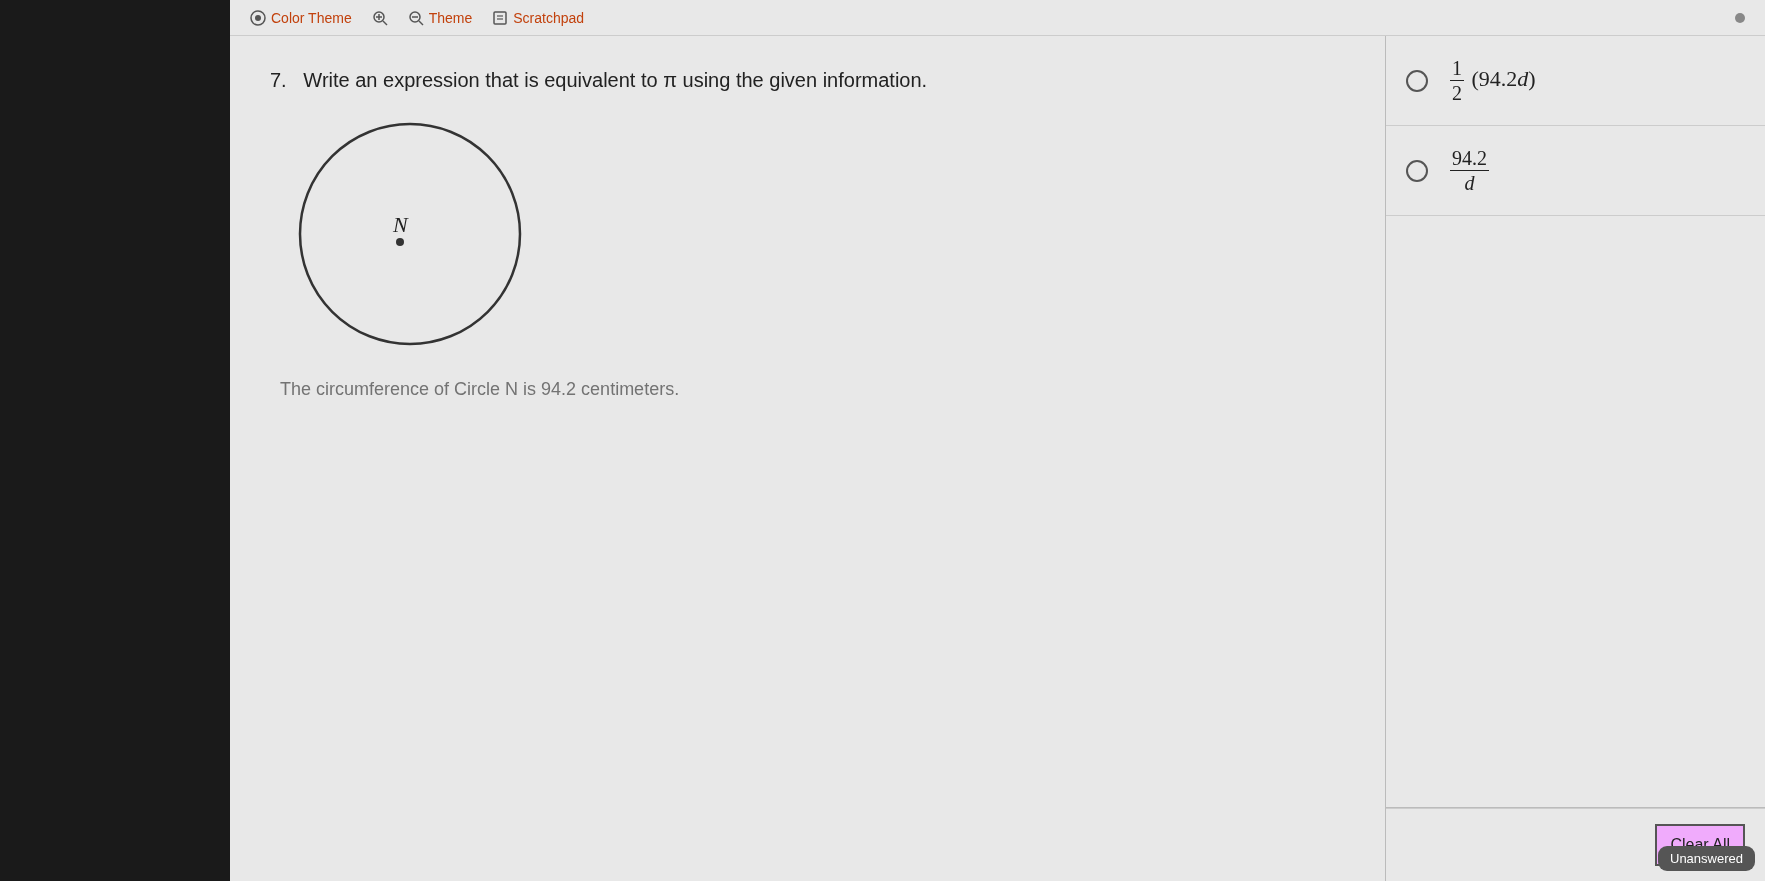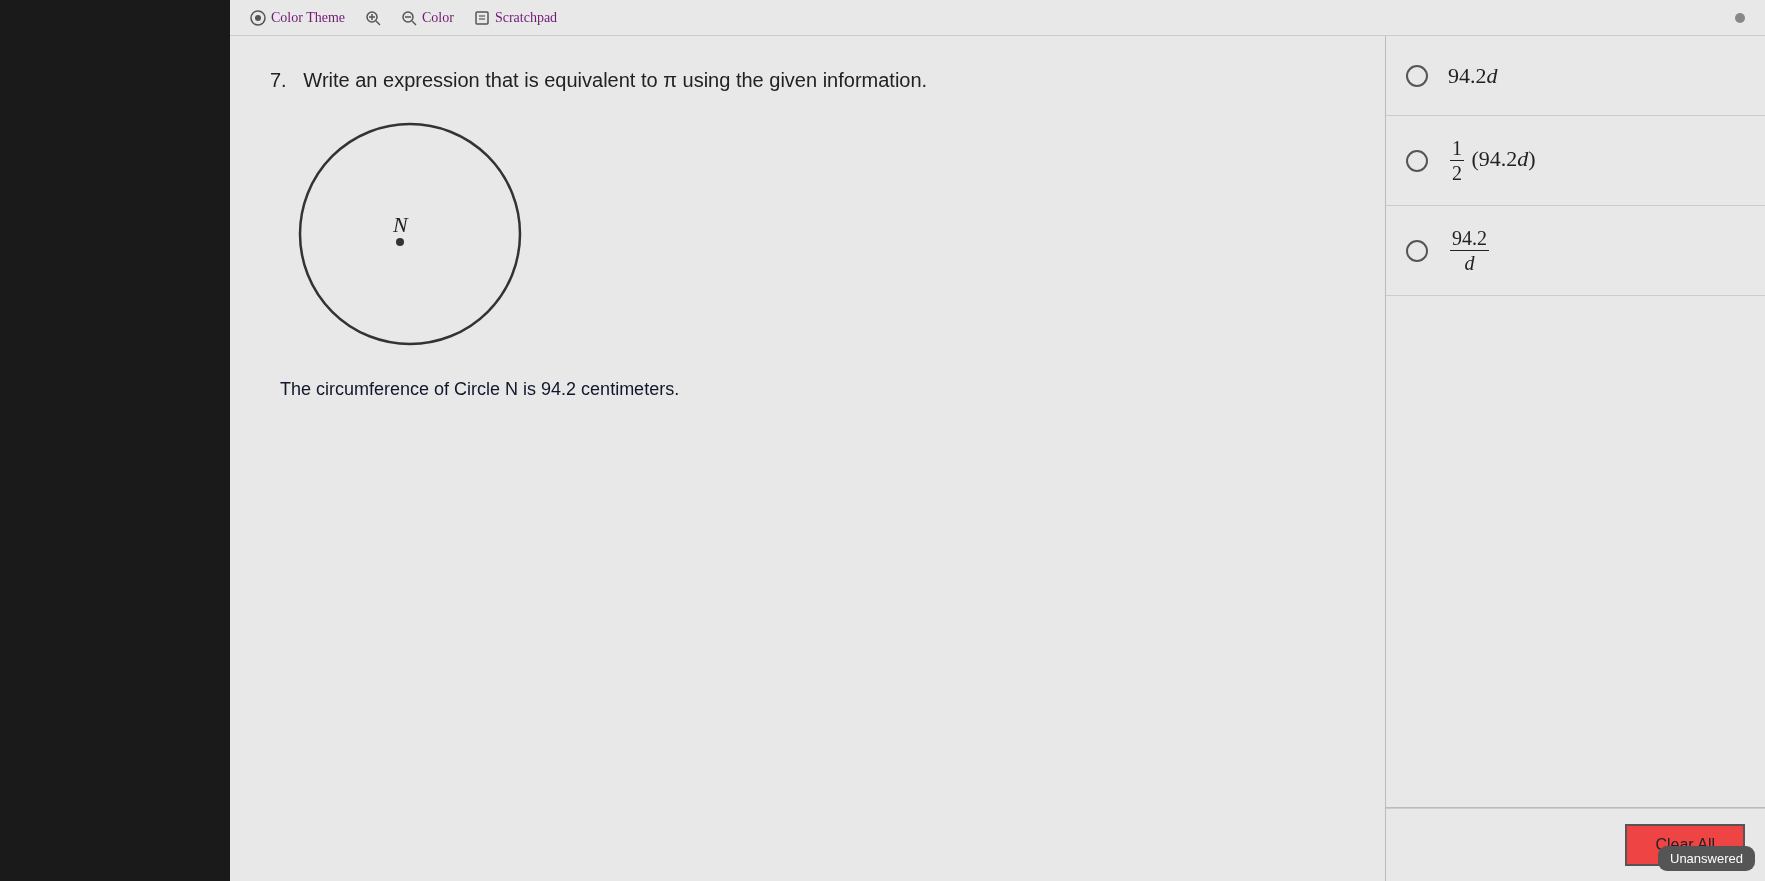--- a/index.html
+++ b/index.html
@@ -40,23 +40,23 @@
       border-bottom: 1px solid #ccc;
       gap: 20px;
       height: 36px;
     }
 
     .toolbar-item {
       display: flex;
       align-items: center;
       gap: 5px;
       font-size: 14px;
-      color: #701a75;
+      color: #c2410c;
       cursor: pointer;
-      font-family: Liberation Serif, serif;
+      font-family: Liberation Sans, sans-serif;
     }
 
     .toolbar-item svg {
       width: 16px;
       height: 16px;
     }
 
     .toolbar-dot {
       width: 10px;
       height: 10px;
@@ -68,21 +68,21 @@
     .question-number-text {
       font-size: 20px;
       font-family: Arial, sans-serif;
       color: #222;
       margin-bottom: 6px;
       line-height: 1.4;
     }
 
     .circle-label-text {
       font-size: 18px;
-      color: #0f172a;
+      color: #737373;
       font-family: Arial, sans-serif;
       margin-left: 10px;
     }
 
     .answer-option {
       display: flex;
       align-items: center;
       padding: 20px 20px;
       border-bottom: 1px solid #ccc;
       background: #e8e8e8;
@@ -129,23 +129,23 @@
     
     .clear-all-area {
       display: flex;
       justify-content: flex-end;
       padding: 15px 20px;
       border-top: 1px solid #ccc;
       background: #e8e8e8;
     }
 
     .clear-all-btn {
-      padding: 10px 28px;
+      padding: 10px 13px;
       border: 2px solid #555;
-      background: #ef4444;
+      background: #f0abfc;
       font-size: 16px;
       font-family: Arial, sans-serif;
       cursor: pointer;
       color: #222;
     }
 
     
     .unanswered-badge {
       position: absolute;
       bottom: 10px;
@@ -210,21 +210,21 @@
         <line x1="4" y1="7" x2="10" y2="7" stroke="#555" stroke-width="1.5"></line>
       </svg>
     </div>
 
     <div class="toolbar-item">
       <svg viewBox="0 0 16 16" fill="none">
         <circle cx="7" cy="7" r="5" stroke="#555" stroke-width="1.5"></circle>
         <line x1="11" y1="11" x2="15" y2="15" stroke="#555" stroke-width="1.5"></line>
         <line x1="4" y1="7" x2="10" y2="7" stroke="#555" stroke-width="1.5"></line>
       </svg>
-      <span>Color</span>
+      <span>Theme</span>
     </div>
 
     <div class="toolbar-item">
       <svg viewBox="0 0 16 16" fill="none">
         <rect x="2" y="2" width="12" height="12" rx="1" stroke="#555" stroke-width="1.5"></rect>
         <line x1="5" y1="6" x2="11" y2="6" stroke="#555" stroke-width="1.2"></line>
         <line x1="5" y1="9" x2="11" y2="9" stroke="#555" stroke-width="1.2"></line>
       </svg>
       <span>Scratchpad</span>
     </div>
@@ -249,24 +249,20 @@
         <text x="103" y="128" font-size="22" font-family="Times New Roman, serif" font-style="italic" fill="#222">N</text>
       </svg>
 
       <p class="circle-label-text">The circumference of Circle N is 94.2 centimeters.</p>
     </div>
 
     <div class="right-answer-block">
 
       <div class="answer-options-list">
 
-        <div class="answer-option">
-          <div class="radio-circle"></div>
-          <span class="answer-text">94.2<em>d</em></span>
-        </div>
 
 
         <div class="answer-option">
           <div class="radio-circle"></div>
           <span class="answer-text">
             <span class="fraction">
               <span class="numerator">1</span>
               <span class="denominator">2</span>
             </span>
             (94.2<em>d</em>)

